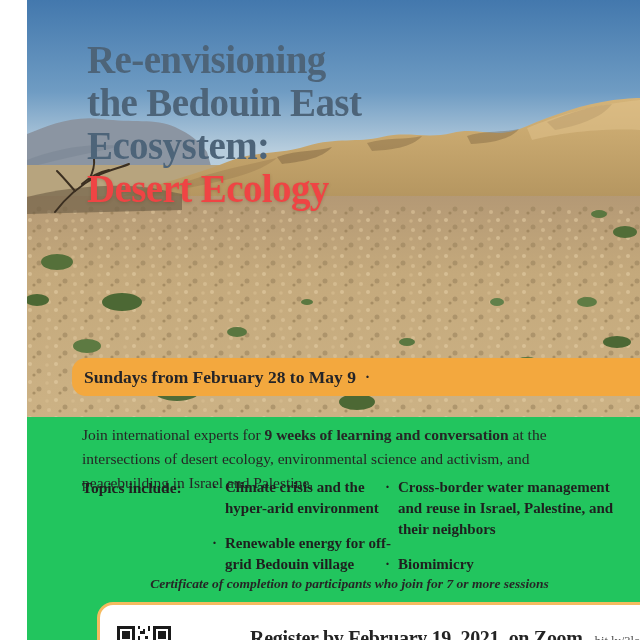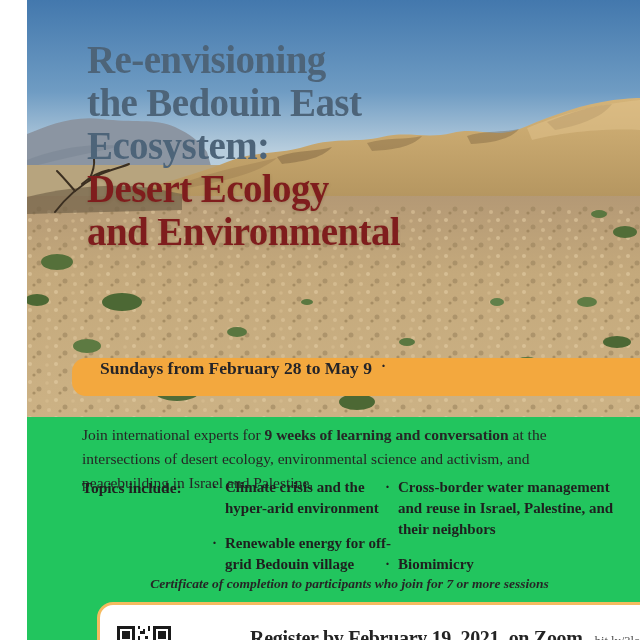--- a/index.html
+++ b/index.html
@@ -6,26 +6,26 @@
   .poster{
     position:relative;width:640px;height:640px;overflow:hidden;
     background:#ffffff;font-family:Liberation Serif, serif;
   }
   
   .photo{position:absolute;left:27px;top:0;width:613px;height:417px;overflow:hidden;}
   .photo svg{position:absolute;left:0;top:0;width:100%;height:100%;}
   .title{position:absolute;left:60px;top:38px;font-weight:700;letter-spacing:-0.6px;
          font-size:39px;line-height:43px;}
   .title .blue{color:#4d6479;}
-  .title .white{color:#7f1d1d;text-shadow:0 1px 3px rgba(80,60,30,.25);}
+  .title .white{color:#ef4444;text-shadow:0 1px 3px rgba(80,60,30,.25);}
   
   .banner{
     position:absolute;left:72px;top:358px;width:568px;height:38px;
     background:#f3a83e;border-radius:14px 0 0 14px;
-    display:flex;padding-left:28px;box-sizing:border-box;
+    display:flex;align-items:center;padding-left:12px;box-sizing:border-box;
     color:#242428;white-space:nowrap;
   }
   .banner .dates{font-weight:700;font-size:17.5px;}
   .banner .sep{font-size:15px;margin:0 9px;font-weight:700;}
   .banner .time{font-size:15px;}
   
   .body-section{position:absolute;left:27px;top:417px;width:613px;height:223px;background:#22c55e;}
   .intro{position:absolute;left:55px;top:6px;width:508px;margin:0;
          font-size:15.5px;line-height:24px;color:#262626;}
   .intro b{font-weight:700;}
@@ -131,21 +131,20 @@
         <ellipse cx="572" cy="214" rx="8" ry="4" fill="#5a7740"></ellipse>
         <ellipse cx="10" cy="300" rx="12" ry="6" fill="#4c6834"></ellipse>
       </g>
     </svg>
 
     <div class="title">
       <div class="blue">Re-envisioning</div>
       <div class="blue">the Bedouin East</div>
       <div class="blue">Ecosystem:</div>
       <div class="white">Desert Ecology</div>
-      <div class="white">and Environmental</div>
     </div>
   </div>
 
   <div class="banner">
     <span class="dates">Sundays from February 28 to May 9</span>
     <span class="sep">·</span>
   </div>
 
   <div class="body-section">
 

